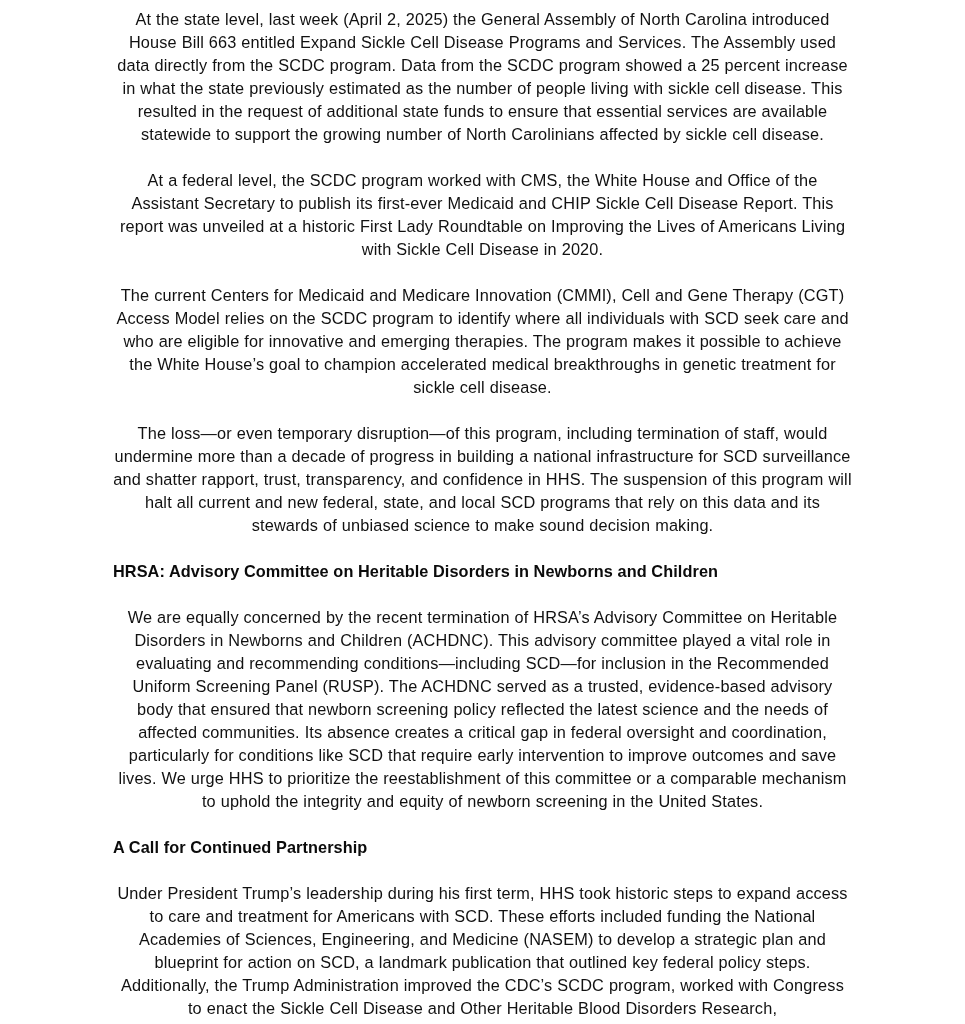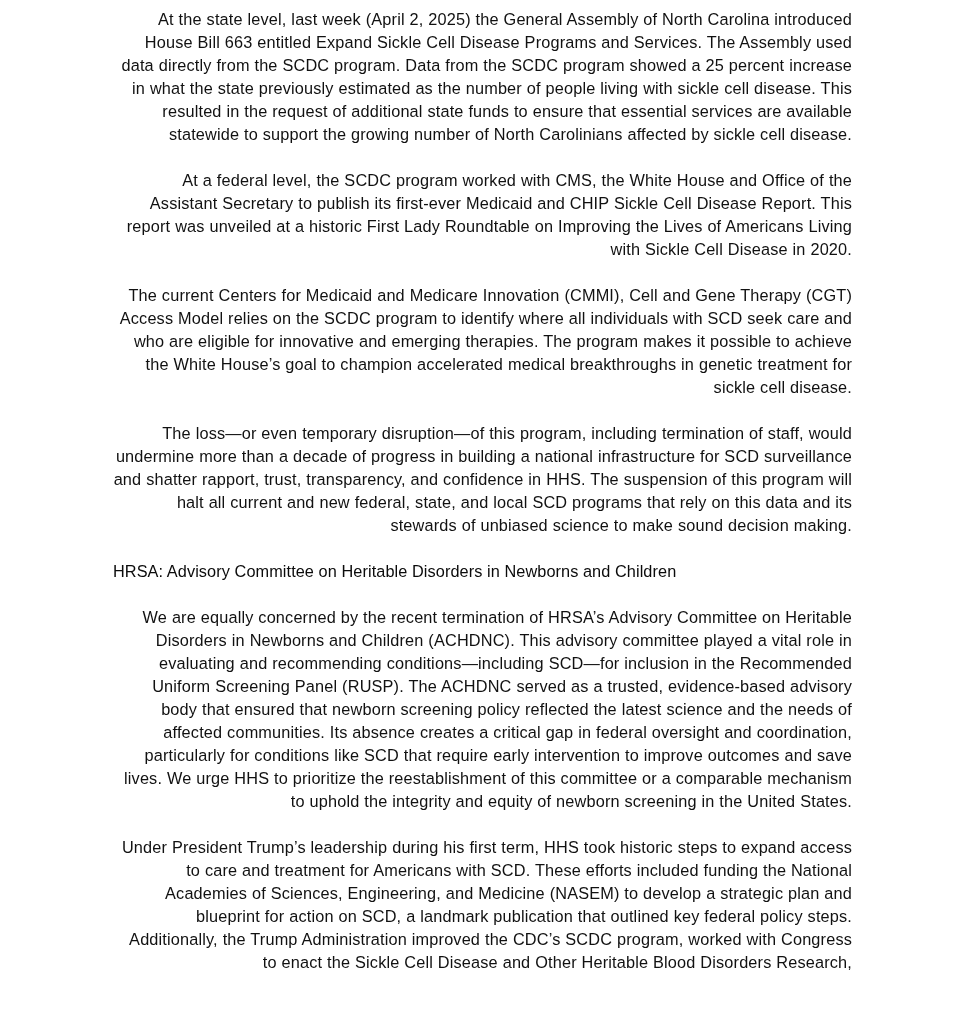--- a/index.html
+++ b/index.html
@@ -25,28 +25,28 @@
   }
   .doc-body {
     width: 739px;
   }
   p.para {
     margin: 0 0 23px 0;
     font-size: 16.3px;
     line-height: 23px;
     letter-spacing: 0.01em;
     word-spacing: 0.01em;
-    text-align: right;
+    text-align: center;
     color: #111111;
   }
   h2.heading {
     margin: 0 0 23px 0;
     font-size: 16.3px;
     line-height: 23px;
-    font-weight: normal;
+    font-weight: bold;
     letter-spacing: 0.005em;
     color: #0b0b0b;
   }
   p.para.last {
     margin-bottom: 16px;
   }
 </style>
 </head>
 <body>
 
@@ -58,17 +58,18 @@
     <p class="para">At a federal level, the SCDC program worked with CMS, the White House and Office of the Assistant Secretary to publish its first-ever Medicaid and CHIP Sickle Cell Disease Report. This report was unveiled at a historic First Lady Roundtable on Improving the Lives of Americans Living with Sickle Cell Disease in 2020.</p>
 
     <p class="para">The current Centers for Medicaid and Medicare Innovation (CMMI), Cell and Gene Therapy (CGT) Access Model relies on the SCDC program to identify where all individuals with SCD seek care and who are eligible for innovative and emerging therapies. The program makes it possible to achieve the White House’s goal to champion accelerated medical breakthroughs in genetic treatment for sickle cell disease.</p>
 
     <p class="para">The loss—or even temporary disruption—of this program, including termination of staff, would undermine more than a decade of progress in building a national infrastructure for SCD surveillance and shatter rapport, trust, transparency, and confidence in HHS. The suspension of this program will halt all current and new federal, state, and local SCD programs that rely on this data and its stewards of unbiased science to make sound decision making.</p>
 
     <h2 class="heading">HRSA: Advisory Committee on Heritable Disorders in Newborns and Children</h2>
 
     <p class="para">We are equally concerned by the recent termination of HRSA’s Advisory Committee on Heritable Disorders in Newborns and Children (ACHDNC). This advisory committee played a vital role in evaluating and recommending conditions—including SCD—for inclusion in the Recommended Uniform Screening Panel (RUSP). The ACHDNC served as a trusted, evidence-based advisory body that ensured that newborn screening policy reflected the latest science and the needs of affected communities. Its absence creates a critical gap in federal oversight and coordination, particularly for conditions like SCD that require early intervention to improve outcomes and save lives. We urge HHS to prioritize the reestablishment of this committee or a comparable mechanism to uphold the integrity and equity of newborn screening in the United States.</p>
 
+    <h2 class="heading">A Call for Continued Partnership</h2>
 
     <p class="para last">Under President Trump’s leadership during his first term, HHS took historic steps to expand access to care and treatment for Americans with SCD. These efforts included funding the National Academies of Sciences, Engineering, and Medicine (NASEM) to develop a strategic plan and blueprint for action on SCD, a landmark publication that outlined key federal policy steps. Additionally, the Trump Administration improved the CDC’s SCDC program, worked with Congress to enact the Sickle Cell Disease and Other Heritable Blood Disorders Research,</p>
 
   </div>
 </div>
 
 </body></html>

